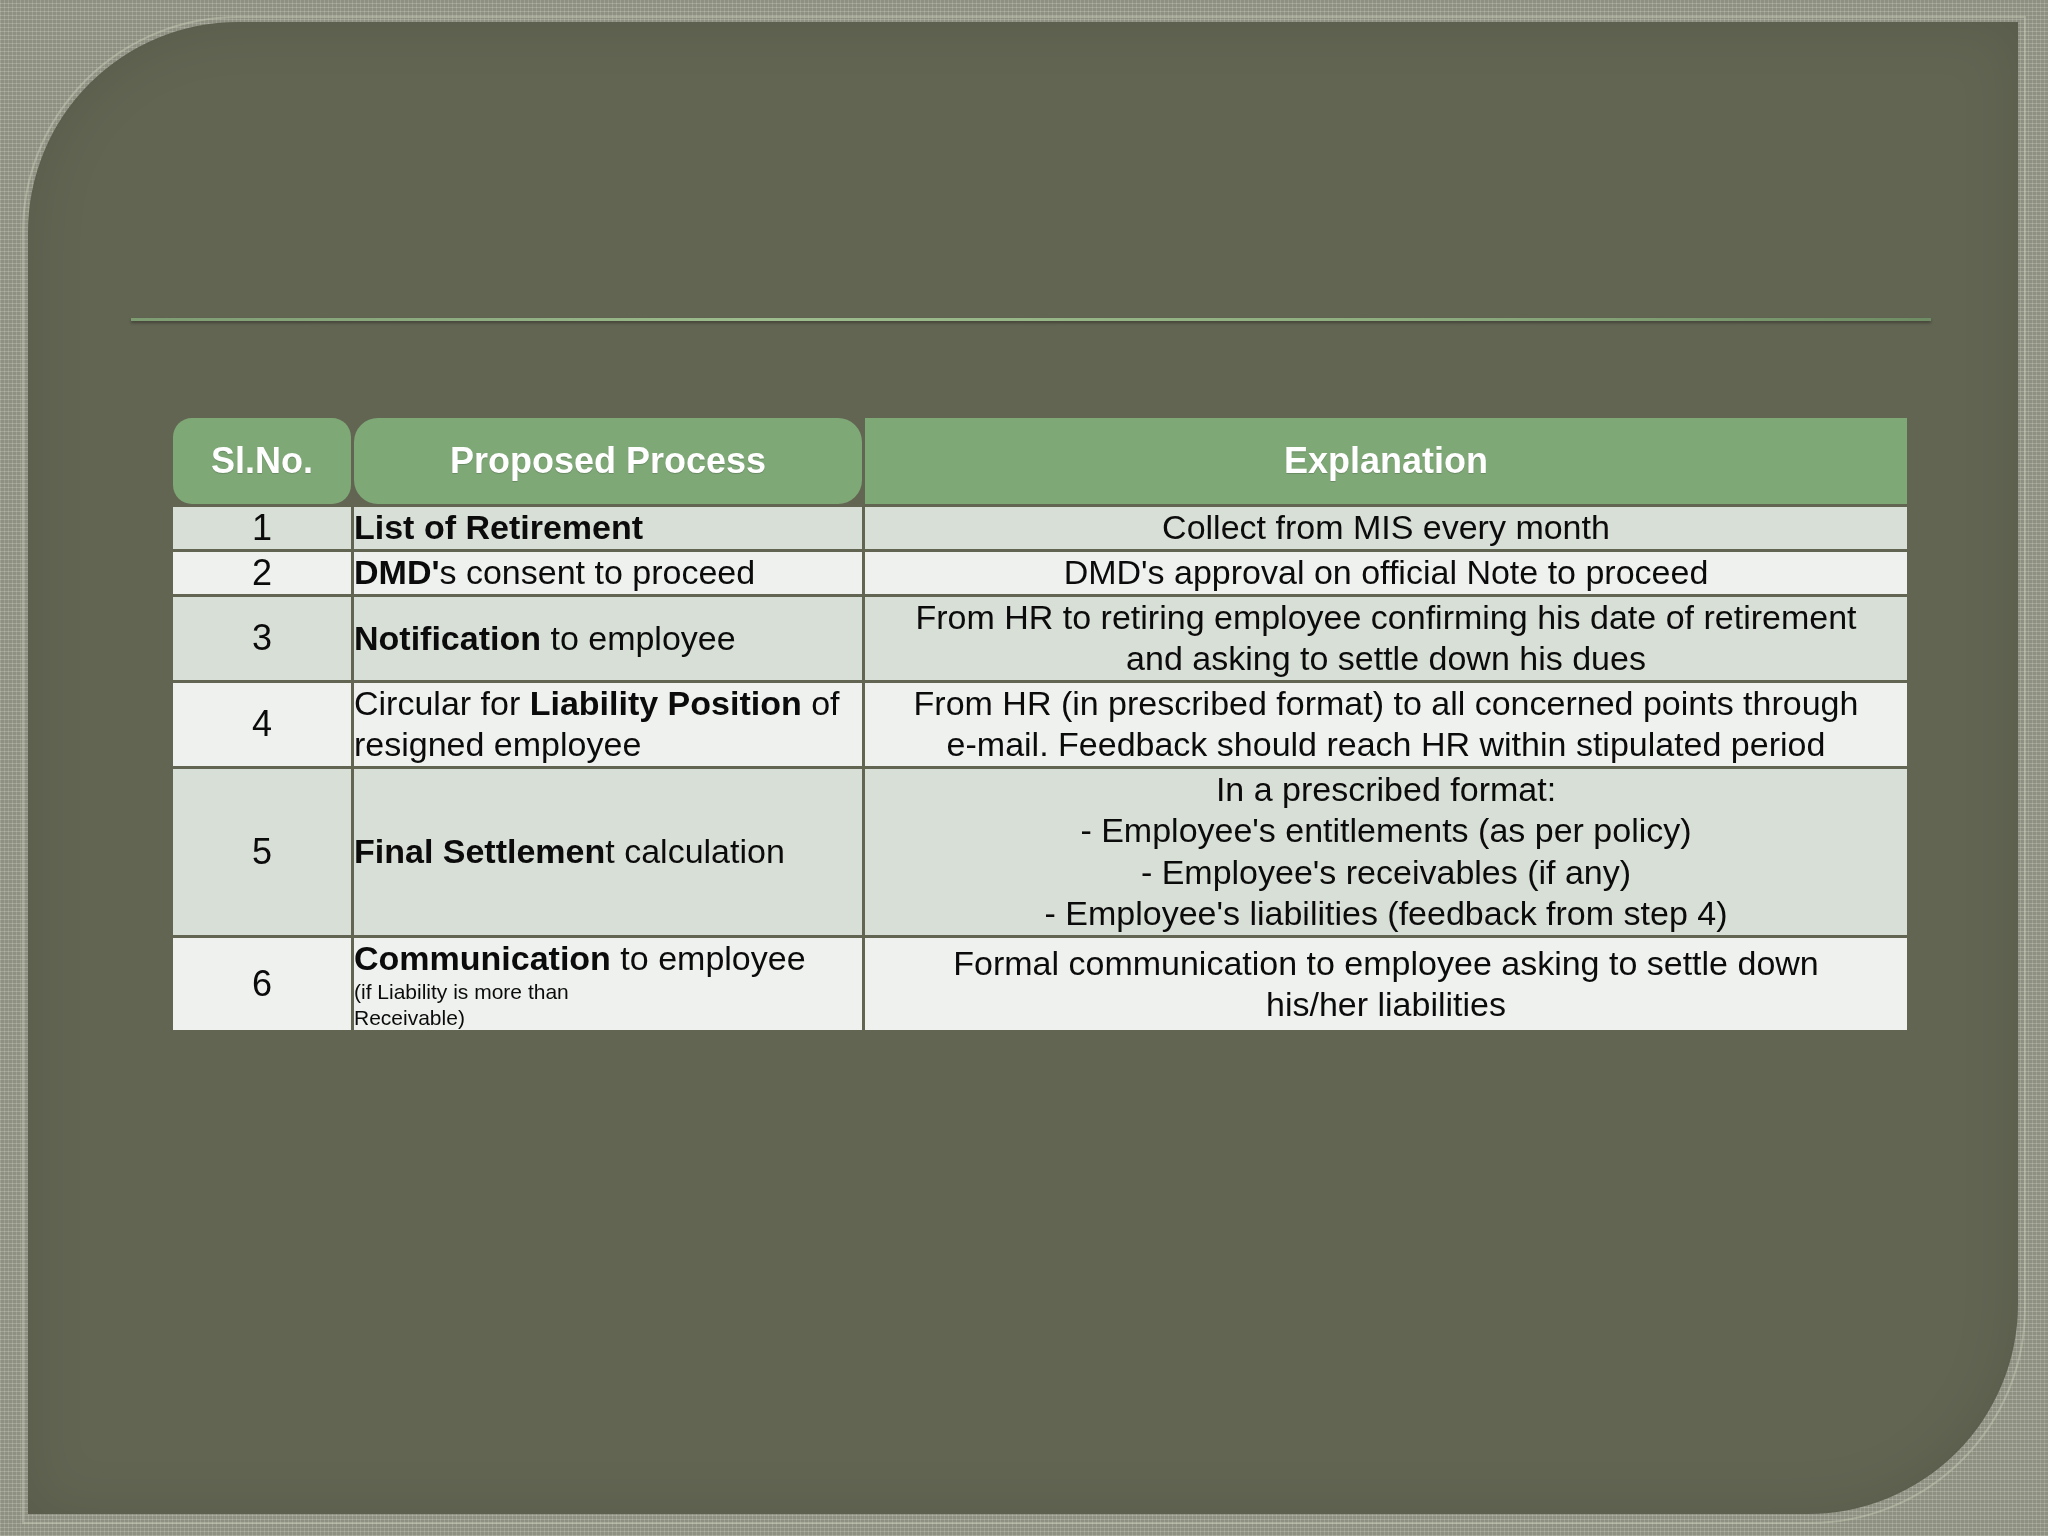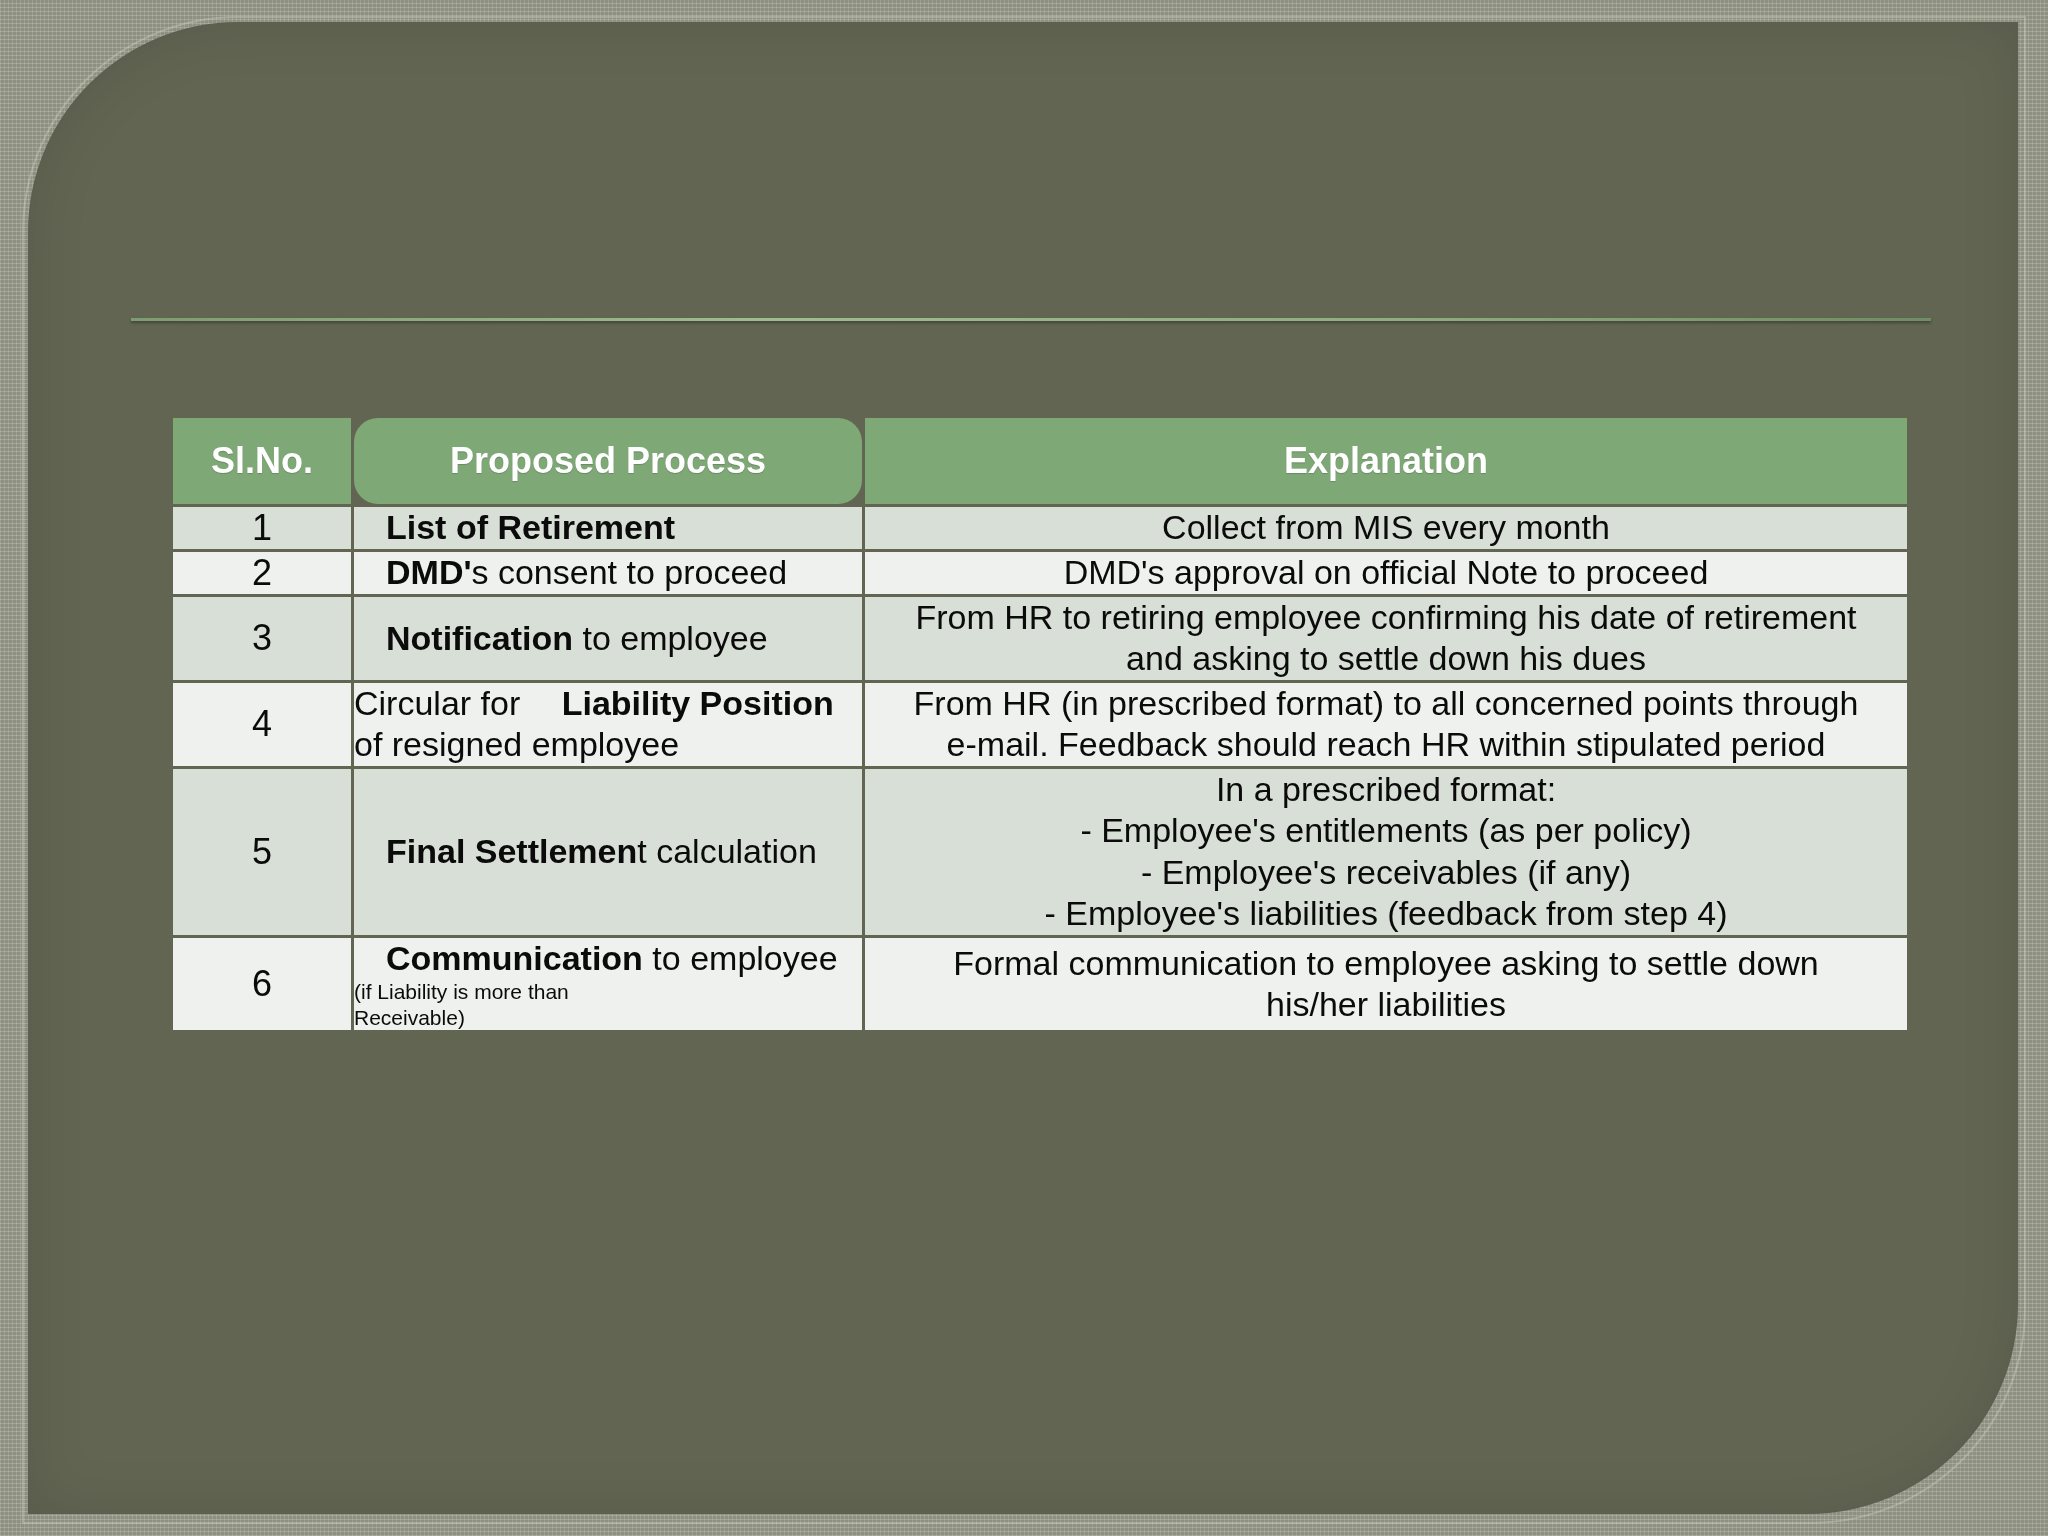--- a/index.html
+++ b/index.html
@@ -99,21 +99,21 @@
   table.proc thead th {
     background: #7fa877;
     color: #ffffff;
     font-size: 36px;
     font-weight: bold;
     text-align: center;
     height: 74px;
     padding: 6px 12px;
     text-shadow: 0 1px 1px rgba(0,0,0,0.18);
   }
-  .col-sl   { width: 178px; }
+  .col-sl   { width: 178px; border-radius: 19px; }
   .col-proc { width: 508px; border-radius: 24px; }
   .col-exp  { width: auto; margin-top: 8px; }
 
   table.proc tbody tr.odd  td { background: #d8dfd6; }
   table.proc tbody tr.even td { background: #eef1ee; }
 
   td.cell-sl {
     text-align: center;
     font-size: 36px;
     color: #0b0b0b;
@@ -126,21 +126,21 @@
     padding: 18px 8px 18px 16px;
     line-height: 1.22;
   }
   td.cell-exp {
     text-align: center;
     font-size: 34px;
     color: #0b0b0b;
     padding: 18px 10px 18px 14px;
     line-height: 1.22;
   }
-  .b { font-weight: bold; padding-left: 32px; }
+  .b { font-weight: bold; }
   .small { font-size: 21px; }
   .lines > span { display: block; }
 </style>
 </head>
 <body>
 
 <div id="slide">
 
   <div id="panel"></div>
   <div id="panel-outline"></div>

